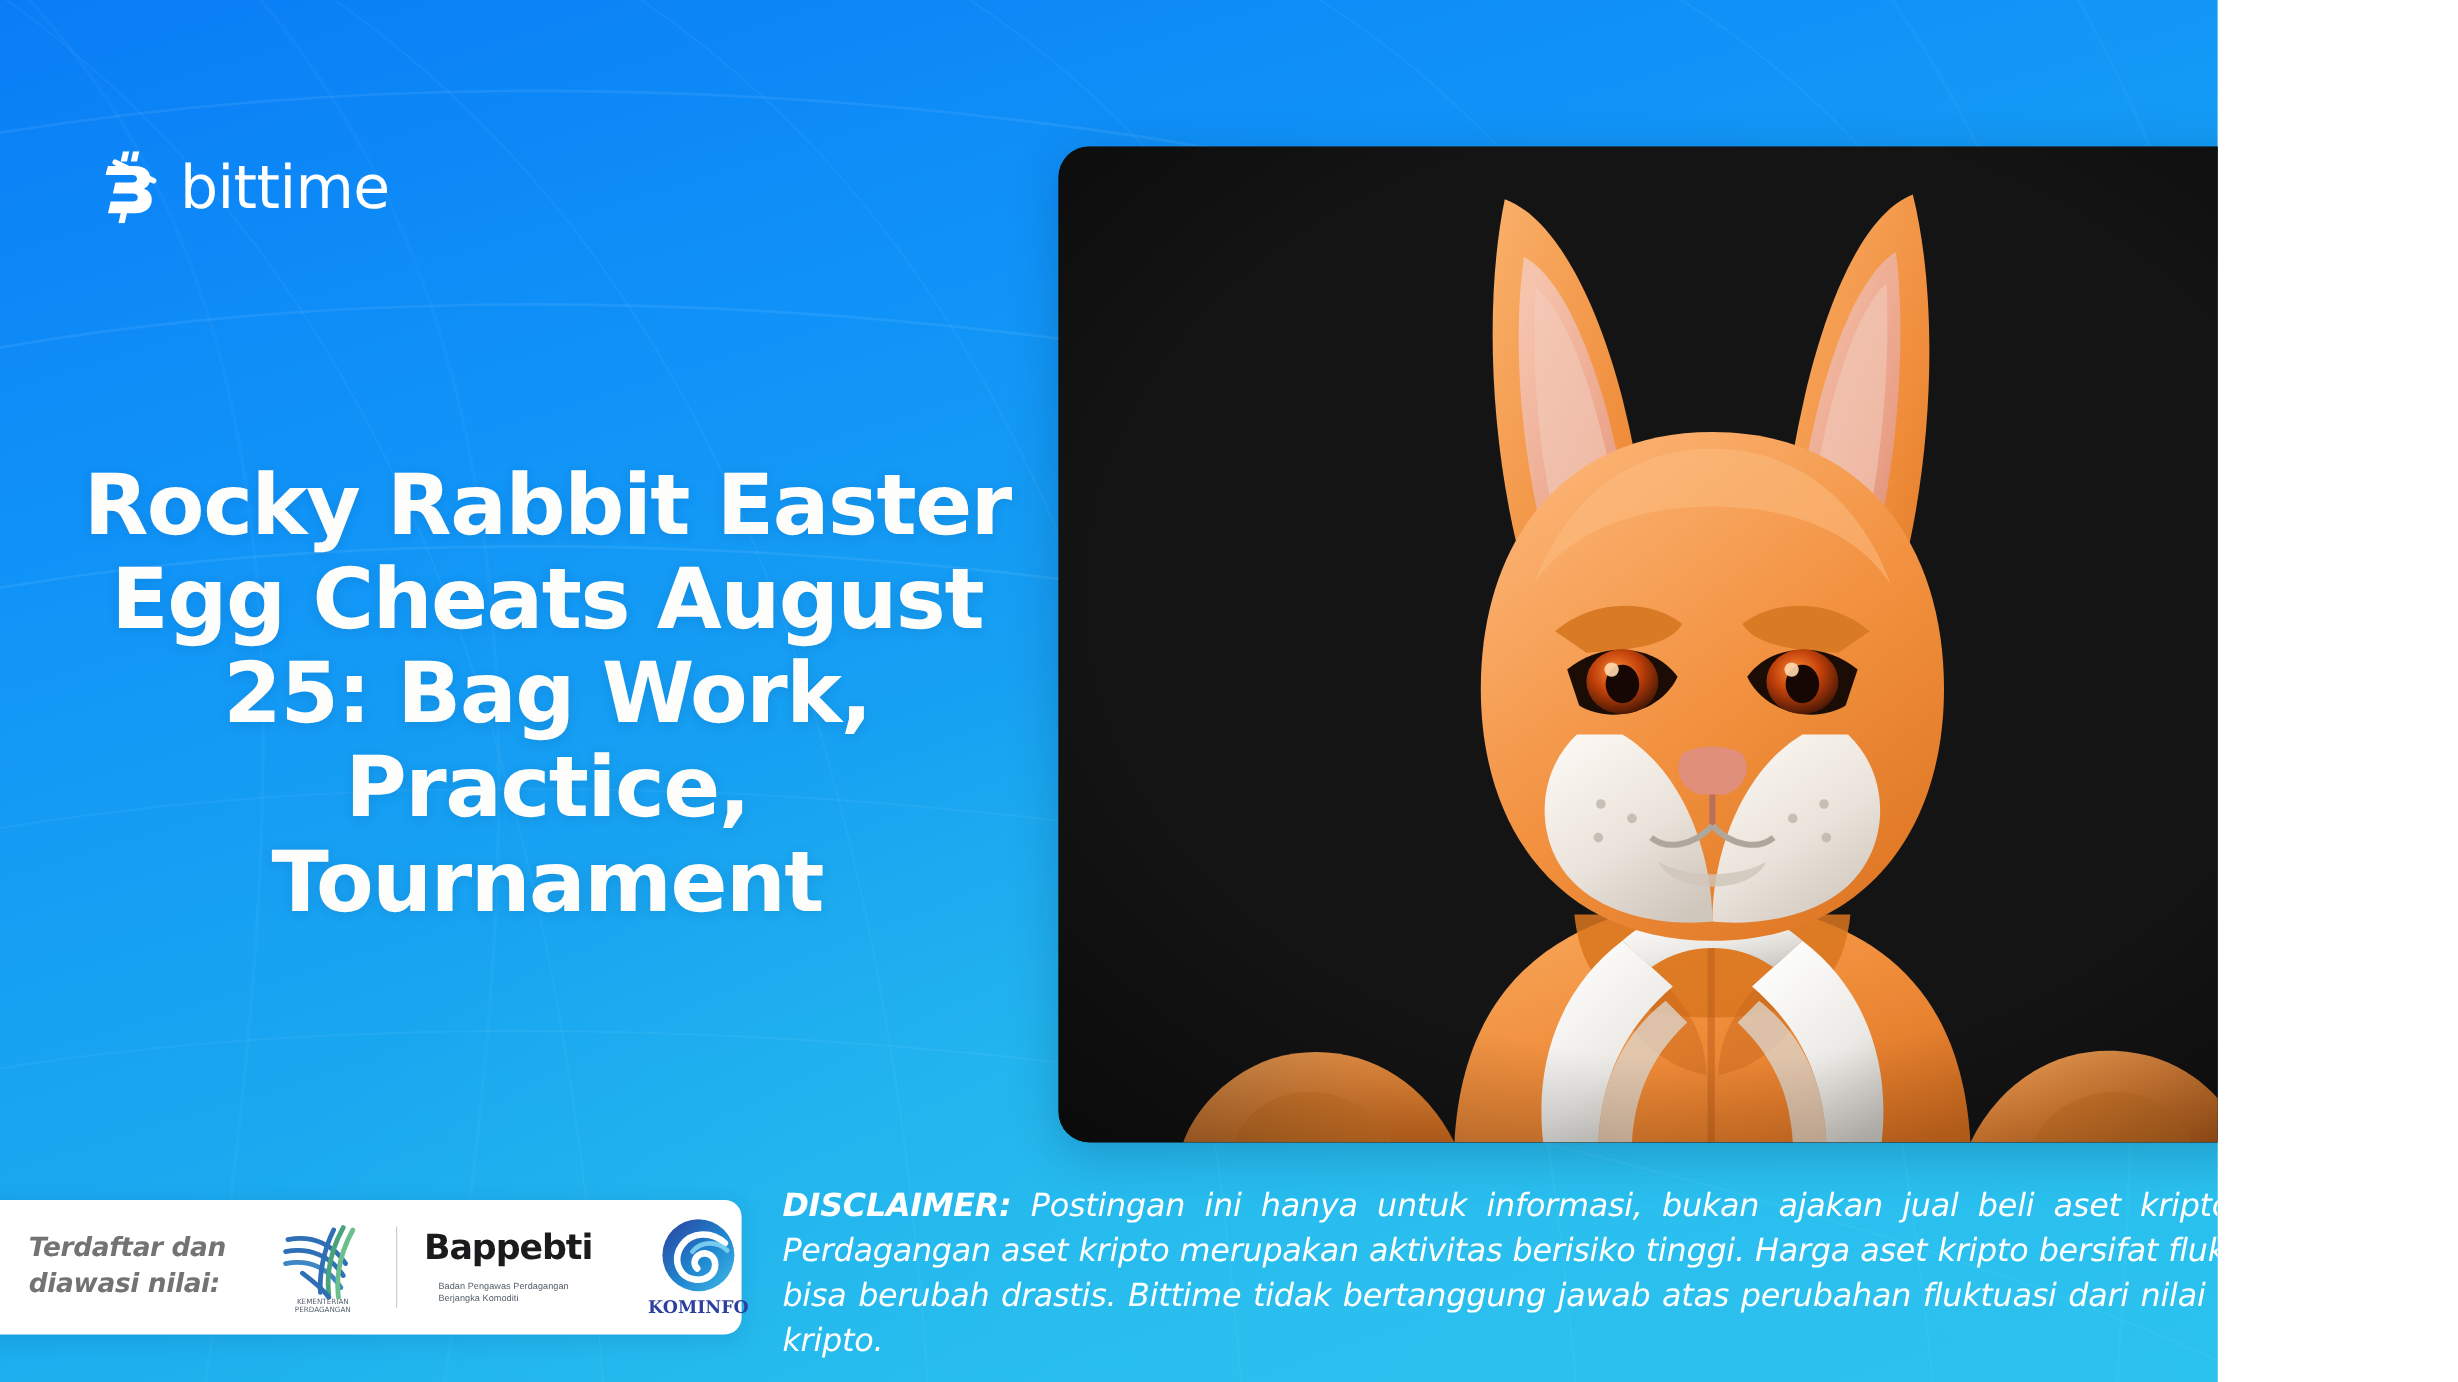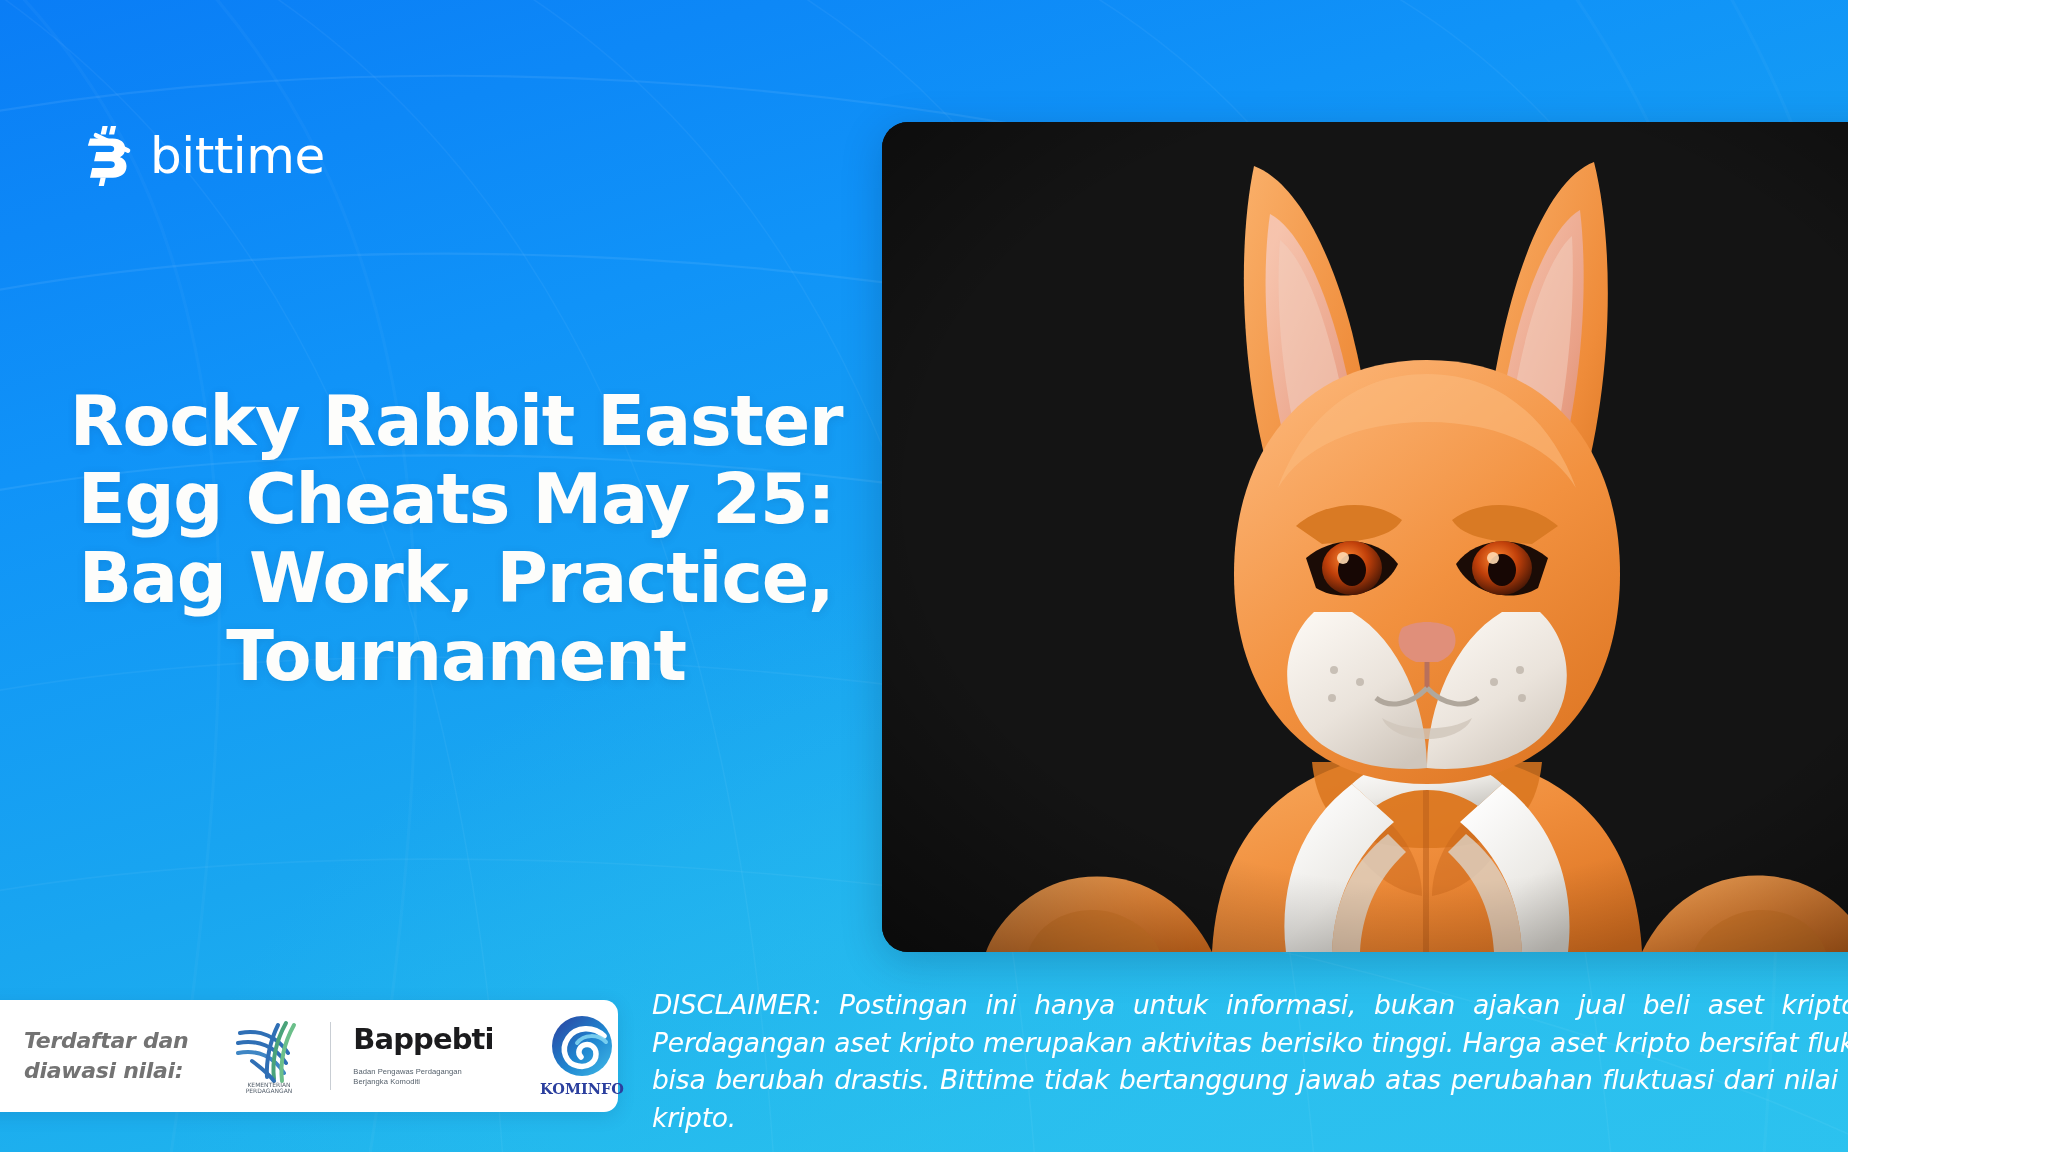--- a/index.html
+++ b/index.html
@@ -107,37 +107,37 @@
   .reg-logo { flex:none; display:flex; align-items:center;margin-left:20px; }
   .reg-divider { width:1px; height:68px; background:#c9ced4; flex:none; }
   .bappebti-block { display:flex; flex-direction:column; justify-content:center; gap:13px; }
   .bappebti-word {
     font-size:29px; font-weight:700; color:#1b1b1d;
     letter-spacing:-.9px; line-height:1;
     font-family:"DejaVu Sans", sans-serif;
   }
   .bappebti-sub {
     font-size:7.6px; color:#55606b; line-height:1.32;
-    max-width:150px; letter-spacing:.05px;
+    max-width:150px; letter-spacing:.05px;margin-left:12px;
   }
 
   
   .disclaimer {
     position:absolute;
     left:652px; top:986px;
     width:1330px;
     color:#ffffff;
     font-size:26.5px;
     line-height:1.42;
     font-style:italic;
     text-align:justify;
     font-family:"DejaVu Sans", sans-serif;
     letter-spacing:-.2px;
   }
-  .disclaimer b { font-weight:400; font-style:italic; }
+  .disclaimer b { font-weight:700; font-style:italic; }
   .disclaimer .tail { display:inline; }
 </style>
 </head>
 <body>
 
 <div id="banner">
 
   <svg id="mesh" viewBox="0 0 2048 1152" preserveAspectRatio="none" aria-hidden="true">
     <path class="soft" d="M-40 -60 C 260 180, 300 520, 180 1210"></path>
     <path class="soft" d="M180 -60 C 470 200, 520 560, 400 1210"></path>
@@ -163,21 +163,21 @@
         <path d="M22.9 0 h5.2 l-1.9 8.6 h-5.2 z"></path>
         <path d="M12.6 51.4 h5.2 l-1.9 8.6 h-5.2 z"></path>
         <path d="M2 12.4 h22.6 c8.0 0 12.6 4.2 12.6 10.3 c0 4.0 -2.0 7.0 -5.3 8.5 c4.1 1.3 6.6 4.5 6.6 9.1 c0 6.9 -5.2 11.4 -13.6 11.4 H2 l2.2 -9.8 h18.4 c2.6 0 4.2 -1.3 4.2 -3.4 c0 -2.0 -1.5 -3.2 -4.2 -3.2 H6.1 l2.0 -9.2 h14.1 c2.5 0 4.0 -1.2 4.0 -3.2 c0 -2.0 -1.4 -3.1 -4.0 -3.1 H-0.2 z"></path>
         <path d="M33.8 4.6 l4.4 2.8 -30.2 47.8 -4.4 -2.8 z" opacity="0"></path>
       </g>
       <path d="M8.0 9.2 L40.0 24.6" stroke="#ffffff" stroke-width="4.6" fill="none" stroke-linecap="round"></path>
     </svg>
     <span class="brand-word">bittime</span>
   </div>
 
-  <h1 class="headline">Rocky Rabbit Easter Egg Cheats May 25: Bag Work, Practice, Tournament</h1>
+  <h1 class="headline">Rocky Rabbit Easter Egg Cheats August 25: Bag Work, Practice, Tournament</h1>
 
   <div class="hero-card">
     <svg class="hero-art" viewBox="0 0 1080 830" preserveAspectRatio="xMidYMid slice" aria-hidden="true">
       <defs>
         <linearGradient id="furBody" x1="0" y1="0" x2="1" y2="1">
           <stop offset="0%" stop-color="#f9a css"></stop>
         </linearGradient>
         <linearGradient id="furMain" x1="0.15" y1="0" x2="0.9" y2="1">
           <stop offset="0%" stop-color="#f7a558"></stop>
           <stop offset="45%" stop-color="#f08e3c"></stop>

